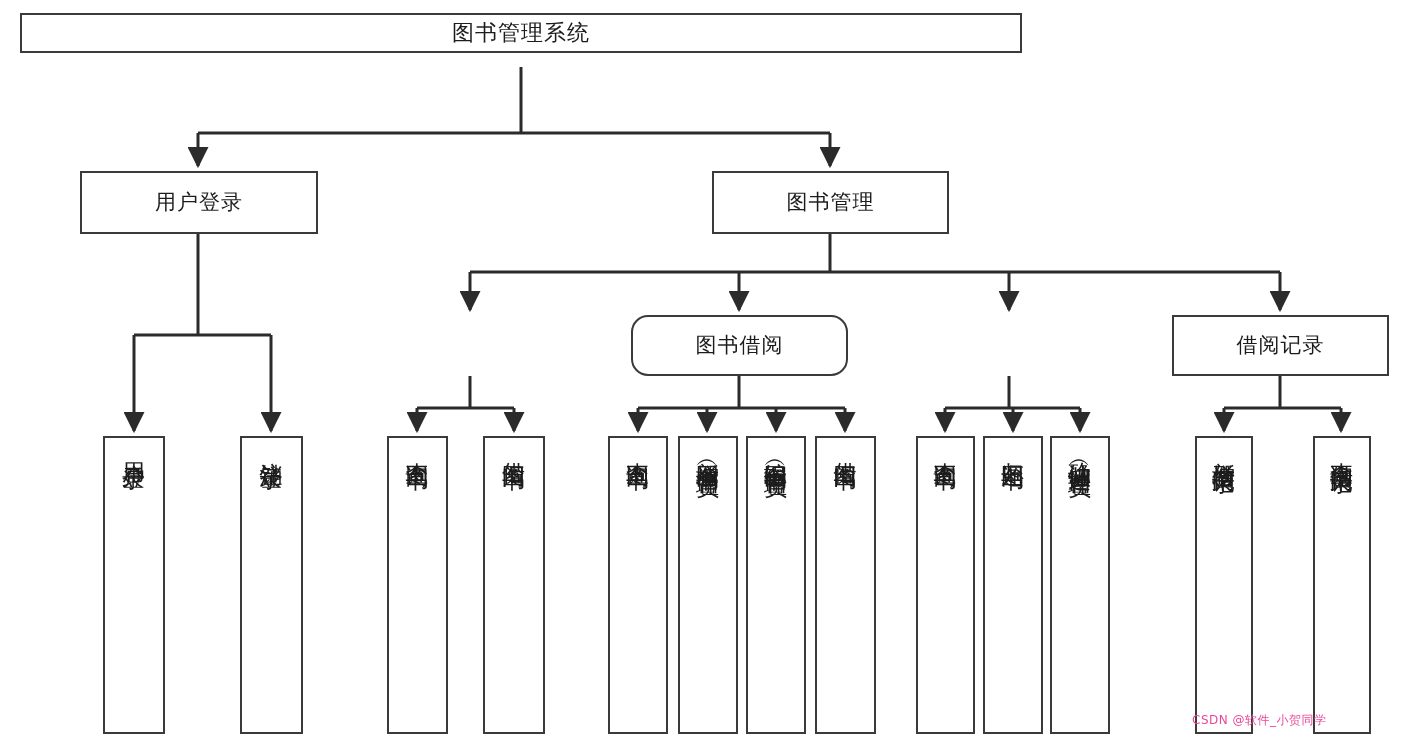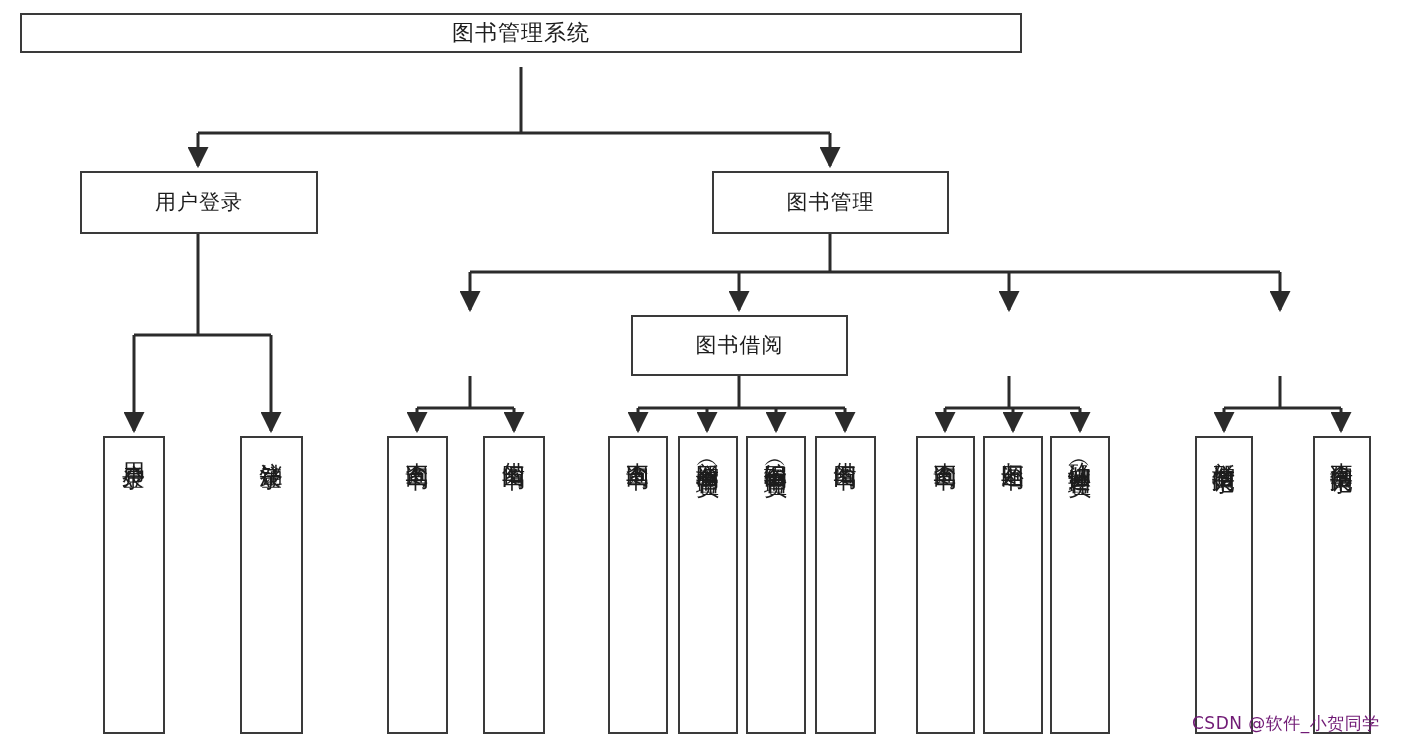--- a/index.html
+++ b/index.html
@@ -50,22 +50,22 @@
     text-orientation:upright;
     font-size:23px;
     line-height:1.05;
     letter-spacing:2px;
     white-space:nowrap;
   }
   .watermark{
     position:absolute;
     left:1192px;
     top:712px;
-    font-size:17px;
-    color:#701a75;
+    font-size:12px;
+    color:#ec4899;
     letter-spacing:0.5px;
     white-space:nowrap;
     z-index:3;
   }
 </style>
 </head>
 <body>
 
 <div id="canvas">
 
@@ -123,22 +123,25 @@
     <span class="label">图书管理系统</span>
   </div>
 
   <div class="node" style="left:80px;top:171px;width:238px;height:63px;">
     <span class="label">用户登录</span>
   </div>
   <div class="node" style="left:712px;top:171px;width:237px;height:63px;">
     <span class="label">图书管理</span>
   </div>
 
-  <div class="node" style="left:631px;top:315px;width:217px;height:61px;">
+  <div class="node" style="left:631px;top:315px;width:217px;height:61px;border-radius:17px;">
     <span class="label">图书借阅</span>
+  </div>
+  <div class="node" style="left:1172px;top:315px;width:217px;height:61px;">
+    <span class="label">借阅记录</span>
   </div>
 
   <div class="node leaf" style="left:103px;top:436px;width:62px;height:298px;">
     <span class="label">用户登录</span>
   </div>
   <div class="node leaf" style="left:240px;top:436px;width:63px;height:298px;">
     <span class="label">注销登录</span>
   </div>
 
   <div class="node leaf" style="left:387px;top:436px;width:61px;height:298px;">

